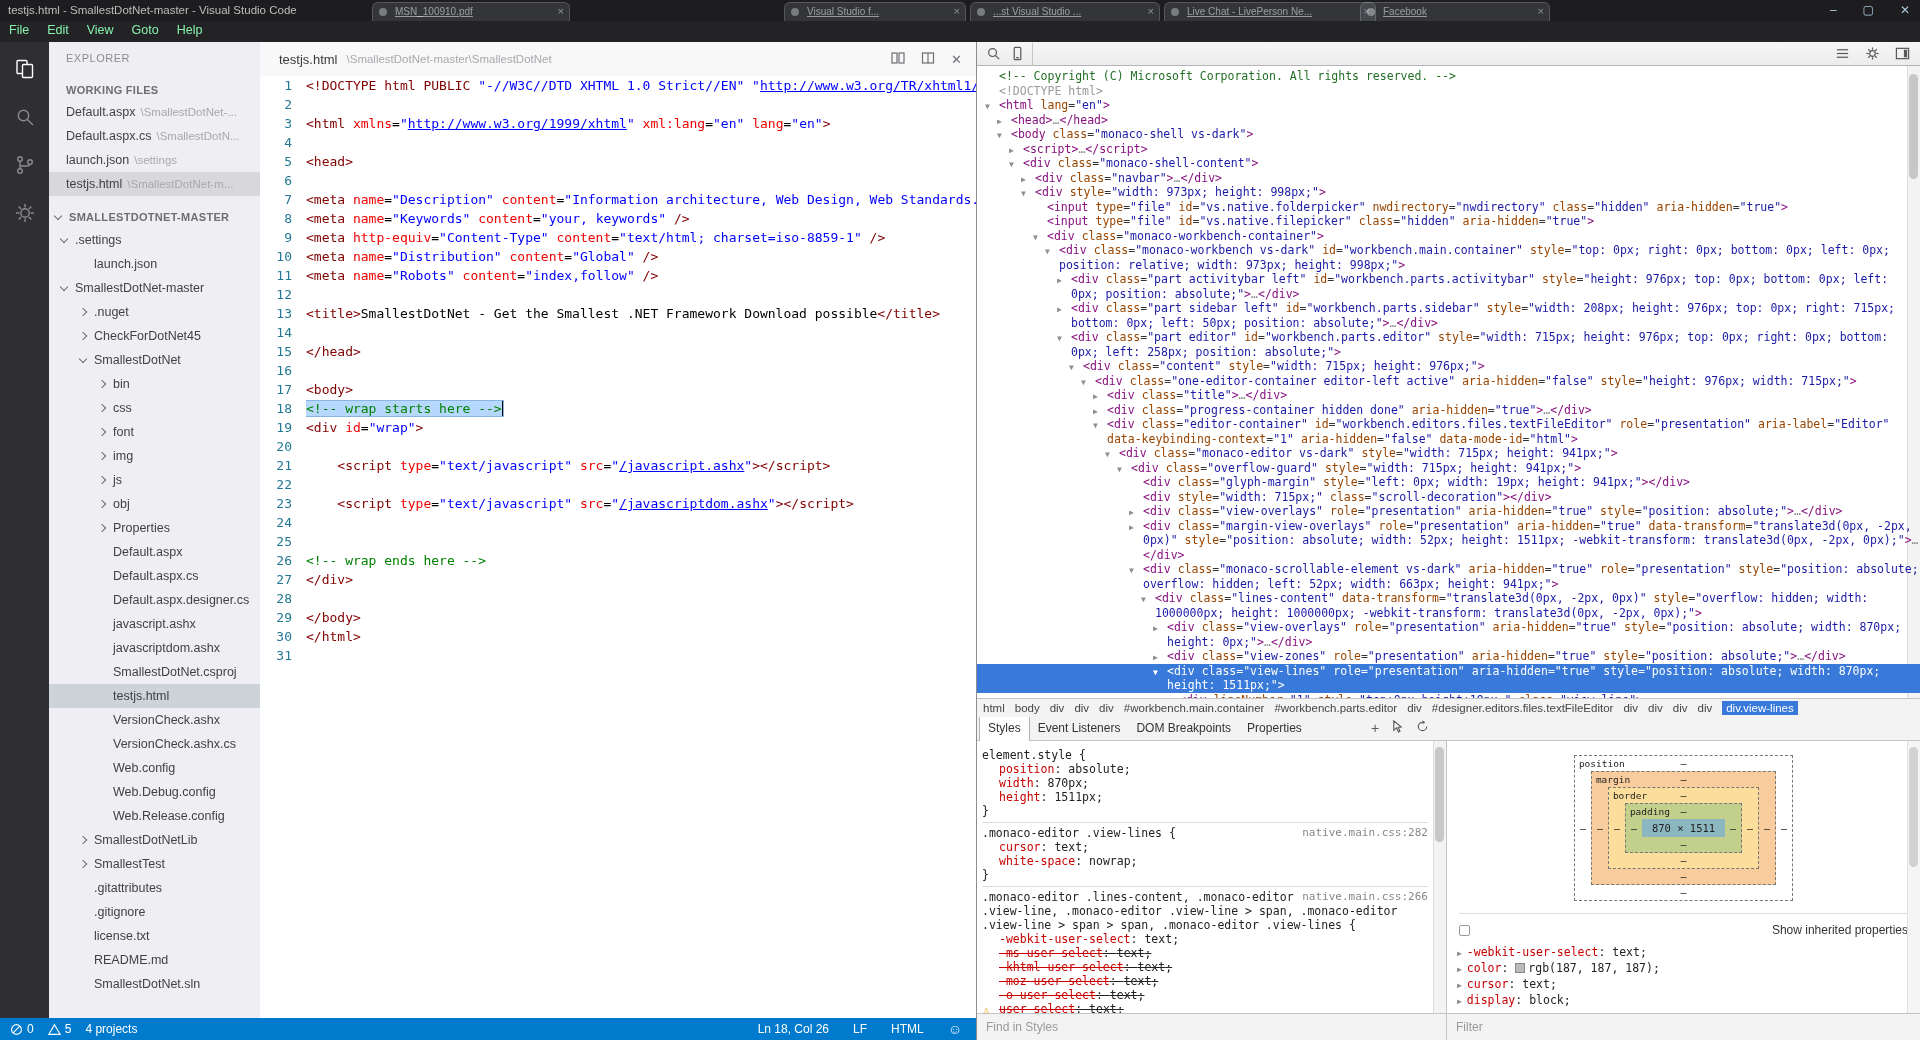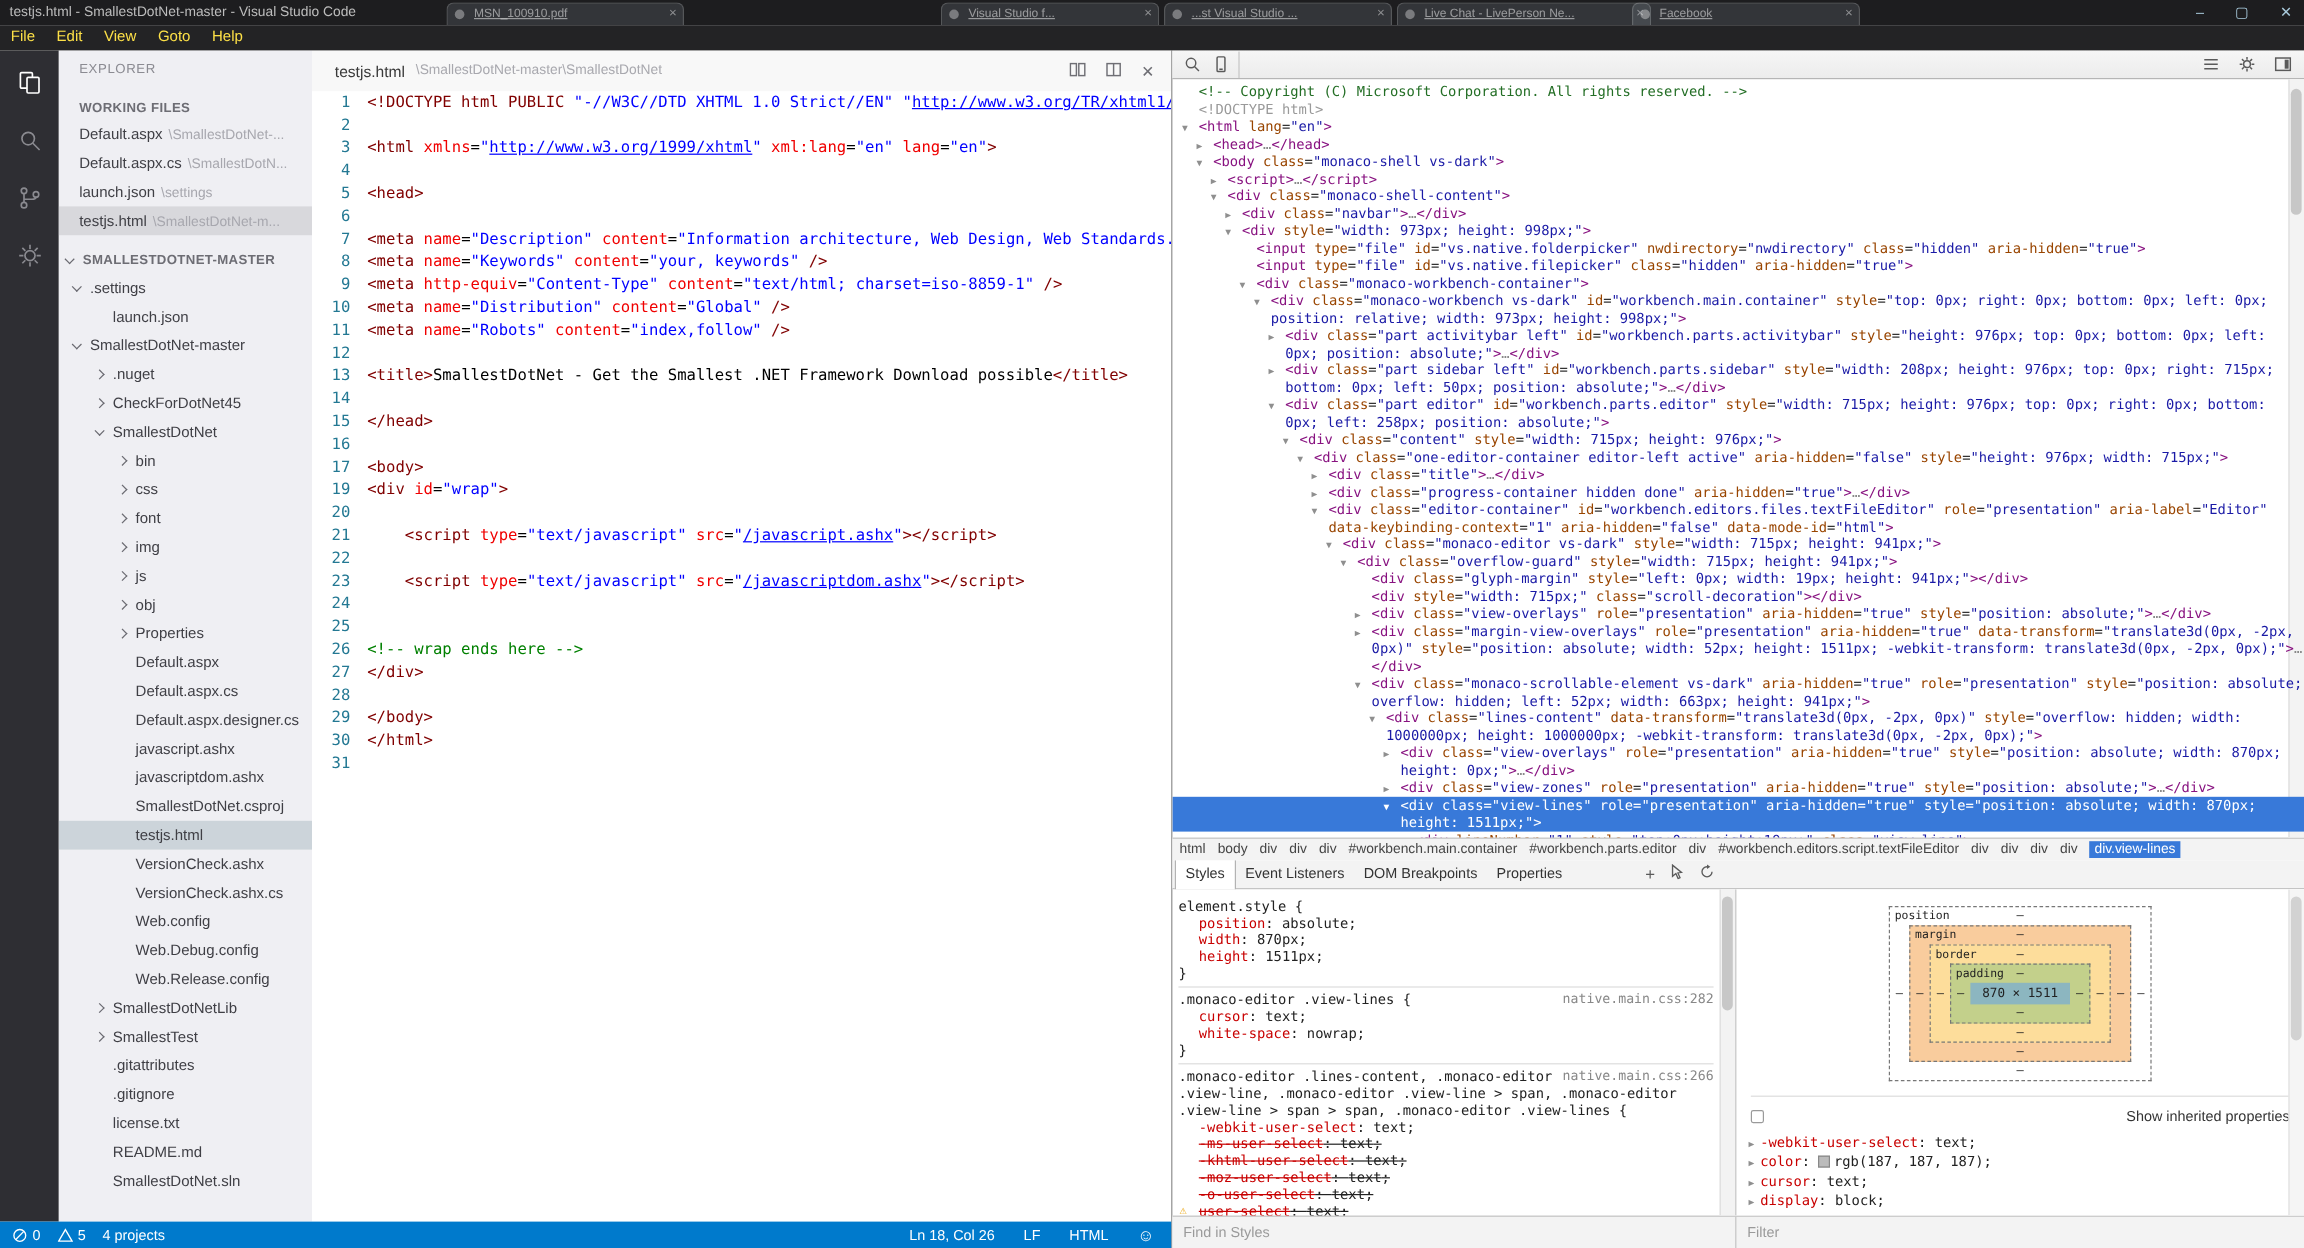--- a/index.html
+++ b/index.html
@@ -16,21 +16,21 @@
   .ghost-tab:nth-of-type(3){ left:970px; width:190px; }
   .ghost-tab:nth-of-type(4){ left:1164px; width:212px; }
   .ghost-tab:nth-of-type(5){ left:1360px; width:190px; }
   .gt-fav { position:absolute; left:6px; top:5px; width:8px; height:8px; border-radius:50%; background:rgba(255,255,255,.35); }
   .gt-close { position:absolute; right:5px; top:0px; font-size:11px; color:rgba(255,255,255,.45); }
   .win-controls { position:absolute; right:10px; top:1px; display:flex; gap:26px; z-index:50; }
   .win-btn { color:#a9cbdd; font-size:12px; line-height:19px; }
 
   
   .menubar { position:absolute; left:0; top:21px; width:1920px; height:21px; background:#232325; z-index:30; }
-  .menu-item { display:inline-block; color:#fde047; font-size:12.5px; padding:2px 9px; }
+  .menu-item { display:inline-block; color:#86efac; font-size:12.5px; padding:2px 9px; }
 
   
   .activitybar { position:absolute; left:0; top:42px; width:49px; height:976px; background:#2e2e33; display:flex; flex-direction:column; align-items:center; padding-top:14px; gap:22px; }
   .act-btn { width:26px; height:26px; color:#8a8a90; display:flex; align-items:center; justify-content:center; }
   .act-btn.active { color:#ffffff; }
   .act-btn svg { stroke:currentColor; fill:none; stroke-width:1.4; }
 
   
   .sidebar { position:absolute; left:49px; top:42px; width:211px; height:976px; background:#efeff3; overflow:hidden; color:#45454b; }
   .sidebar-title { padding:10px 0 2px 17px; font-size:11px; color:#8b8b92; letter-spacing:.5px; }
@@ -397,20 +397,24 @@
         <span class="ln">15</span>
         <span class="ct"><span class="ed-g">&lt;/head&gt;</span></span>
       </div>
       <div class="cl">
         <span class="ln">16</span>
         <span class="ct"></span>
       </div>
       <div class="cl">
         <span class="ln">17</span>
         <span class="ct"><span class="ed-g">&lt;body&gt;</span></span>
+      </div>
+      <div class="cl">
+        <span class="ln">18</span>
+        <span class="ct"><span class="code-sel"><span class="ed-c">&lt;!-- wrap starts here --&gt;</span><span class="caret"></span></span></span>
       </div>
       <div class="cl">
         <span class="ln">19</span>
         <span class="ct"><span class="ed-g">&lt;div </span><span class="ed-a">id</span><span class="ed-p">=</span><span class="ed-v">"wrap"</span><span class="ed-g">&gt;</span></span>
       </div>
       <div class="cl">
         <span class="ln">20</span>
         <span class="ct"></span>
       </div>
       <div class="cl">
@@ -547,21 +551,21 @@
 
   <div class="dt-crumbs" id="dt-crumbs">
       <span class="crumb">html</span>
       <span class="crumb">body</span>
       <span class="crumb">div</span>
       <span class="crumb">div</span>
       <span class="crumb">div</span>
       <span class="crumb">#workbench.main.container</span>
       <span class="crumb">#workbench.parts.editor</span>
       <span class="crumb">div</span>
-      <span class="crumb">#workbench.editors.script.textFileEditor</span>
+      <span class="crumb">#designer.editors.files.textFileEditor</span>
       <span class="crumb">div</span>
       <span class="crumb">div</span>
       <span class="crumb">div</span>
       <span class="crumb">div</span>
       <span class="crumb sel">div.view-lines</span>
     </div>
 
   <div class="dt-styles-header">
     <div id="dt-side-tabs" style="display:flex;">
         <span class="side-tab sel">Styles</span>

